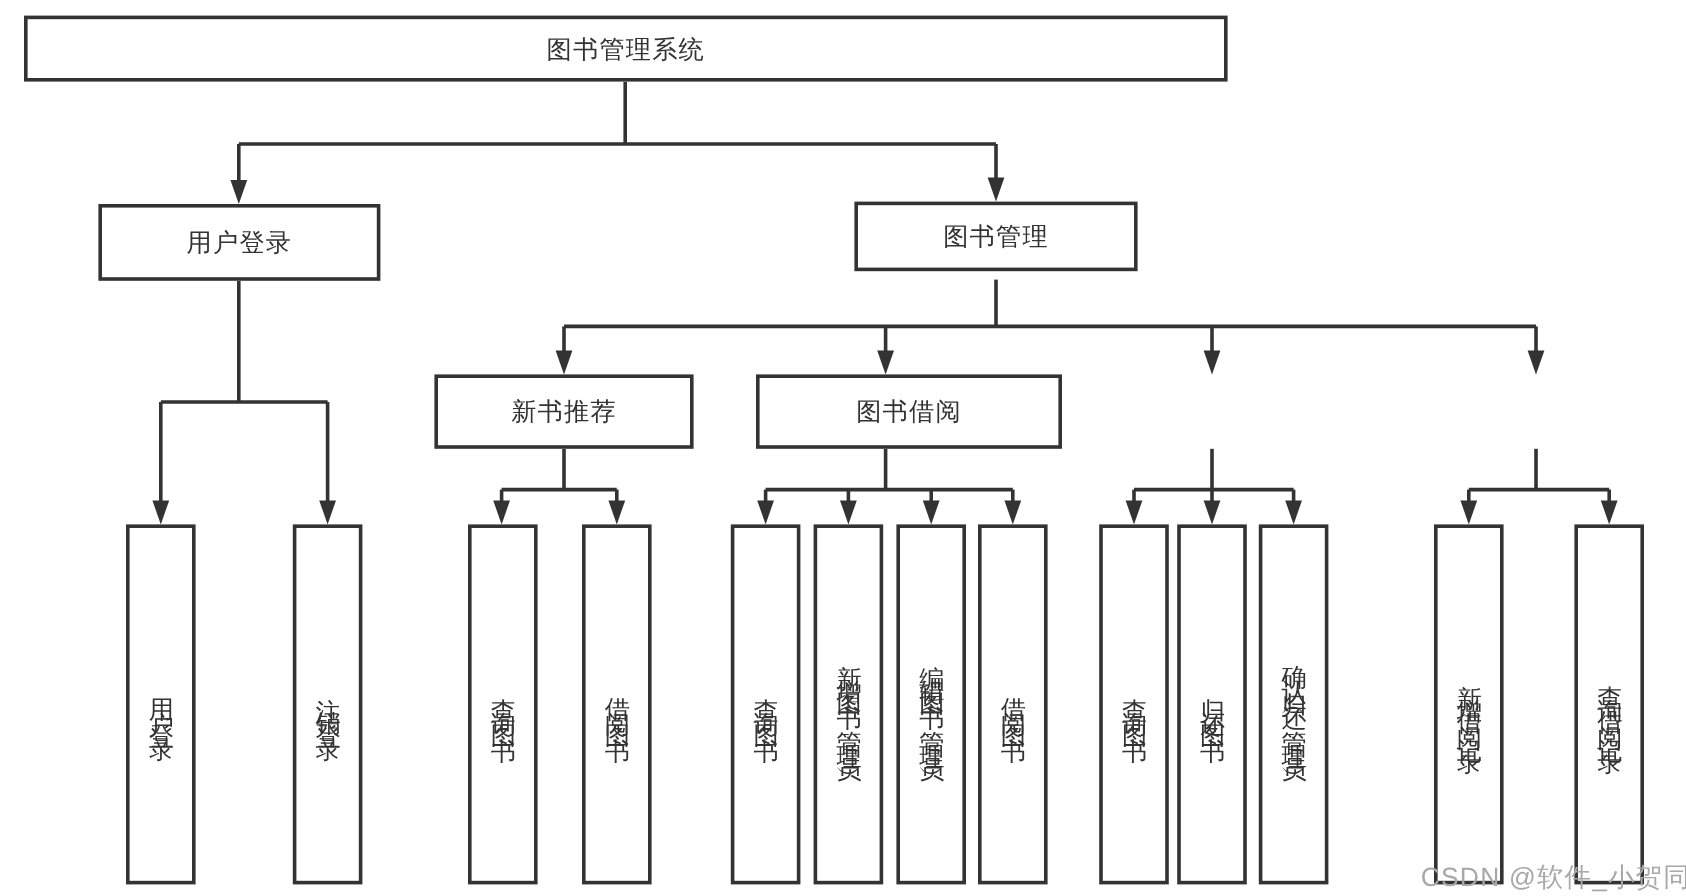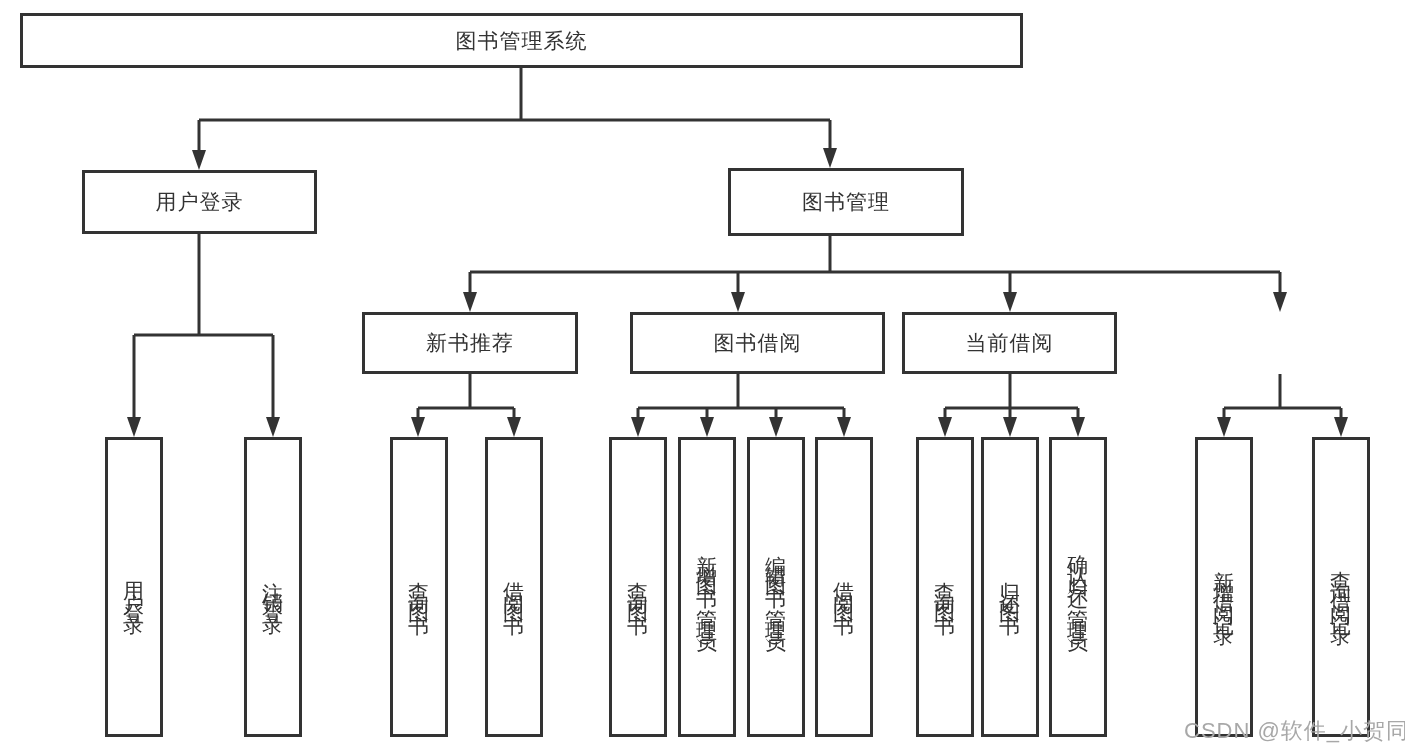--- a/index.html
+++ b/index.html
@@ -114,25 +114,24 @@
       <polygon points="1003,417 1017,417 1010,437"></polygon>
       <polygon points="1071,417 1085,417 1078,437"></polygon>
       <polygon points="1217,417 1231,417 1224,437"></polygon>
       <polygon points="1334,417 1348,417 1341,437"></polygon>
     </g>
   </svg>
 
   <div class="box h" style="left:20px;top:13px;width:1003px;height:55px">图书管理系统</div>
 
   <div class="box h" style="left:82px;top:170px;width:235px;height:64px">用户登录</div>
-  <div class="box h" style="left:728px;top:168px;width:236px;height:68px">图书管理</div>
+  <div class="box h" style="left:712px;top:168px;width:236px;height:58px">图书管理</div>
 
   <div class="box h" style="left:362px;top:312px;width:216px;height:62px">新书推荐</div>
   <div class="box h" style="left:630px;top:312px;width:255px;height:62px">图书借阅</div>
-  <div class="box h" style="left:902px;top:312px;width:215px;height:62px">当前借阅</div>
 
   <div class="box v" style="left:105px">用户登录</div>
   <div class="box v" style="left:244px">注销登录</div>
 
   <div class="box v" style="left:390px">查询图书</div>
   <div class="box v" style="left:485px">借阅图书</div>
 
   <div class="box v" style="left:609px">查询图书</div>
   <div class="box v" style="left:678px">新增图书（管理员）</div>
   <div class="box v" style="left:747px">编辑图书（管理员）</div>

